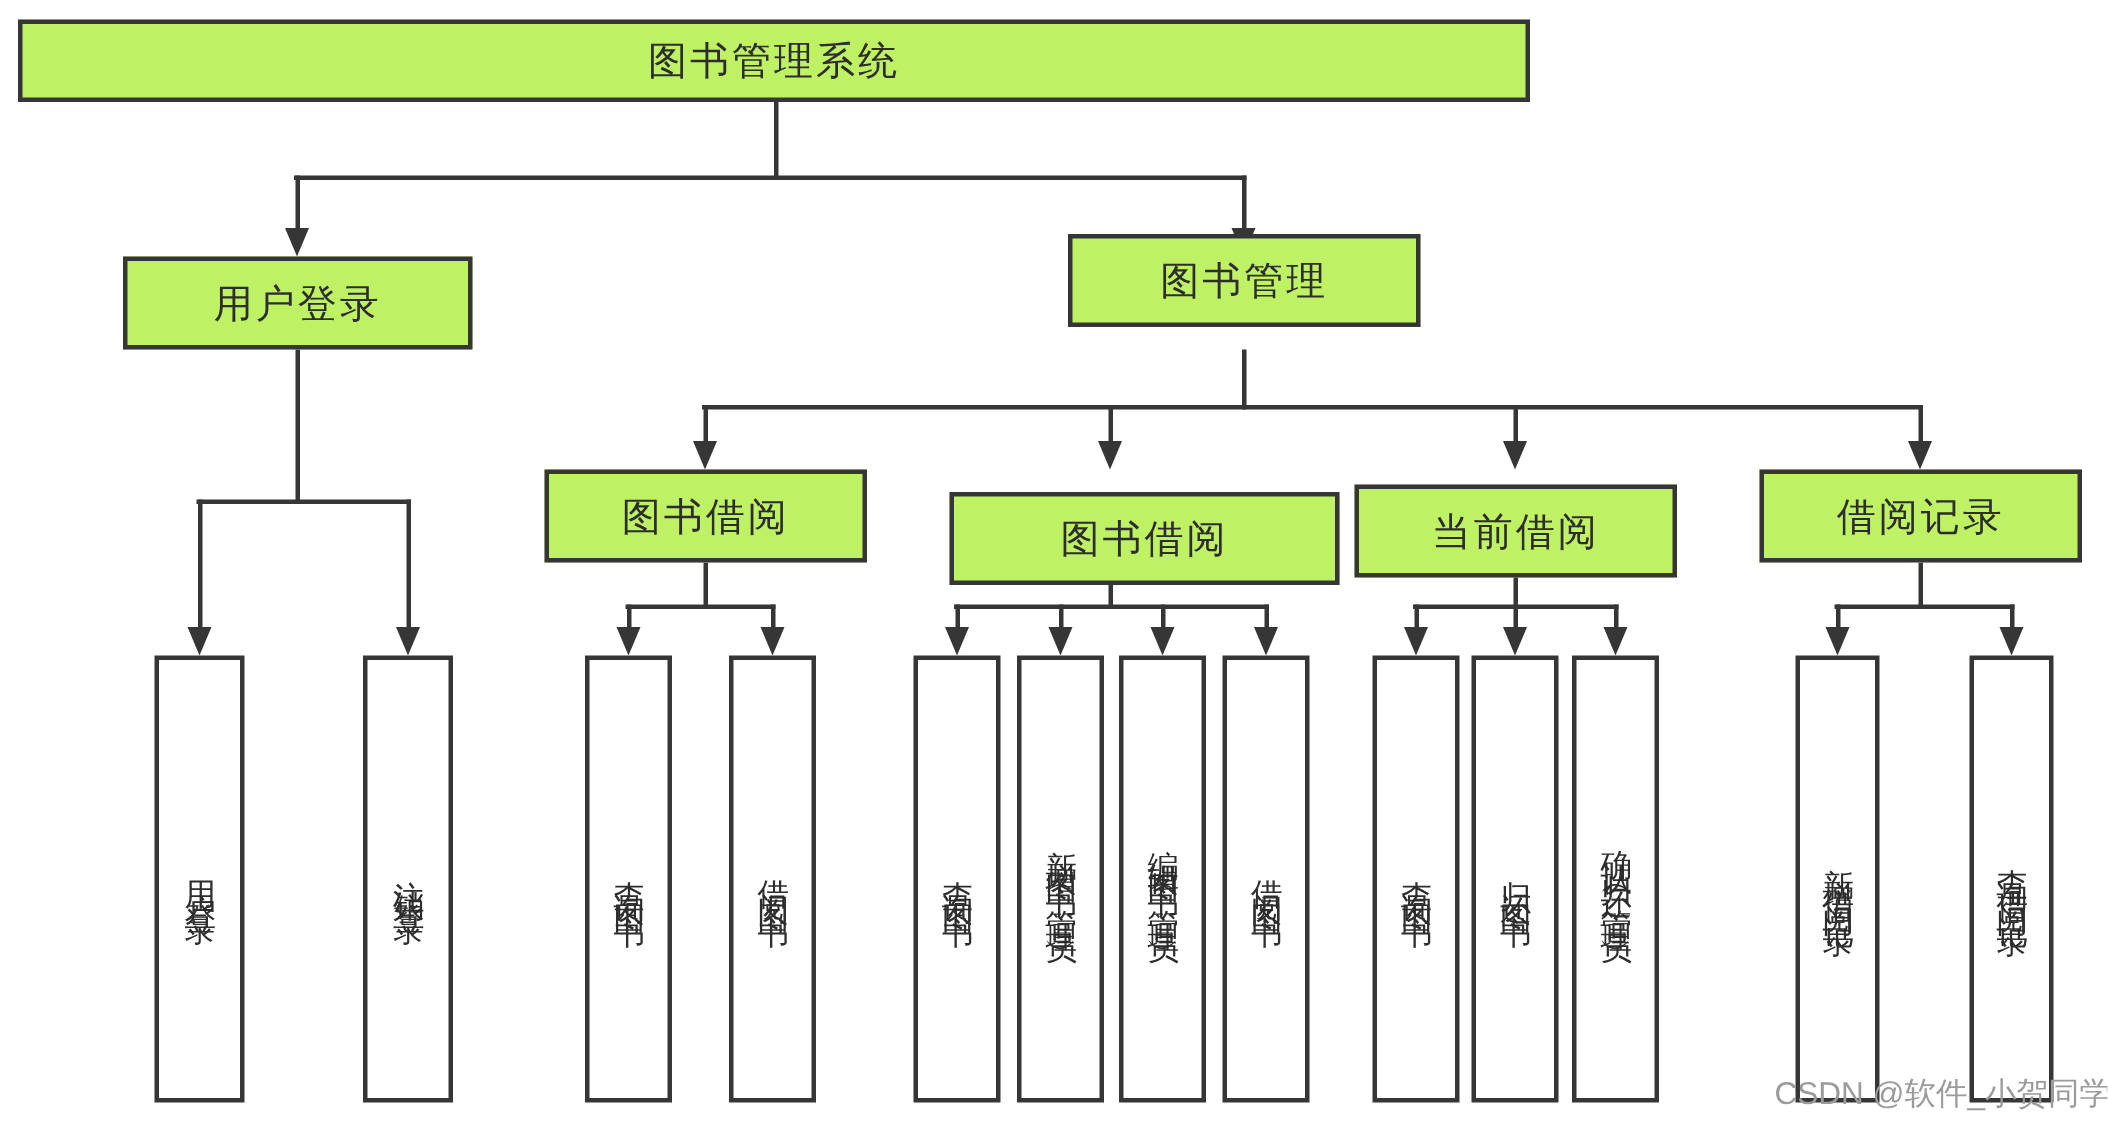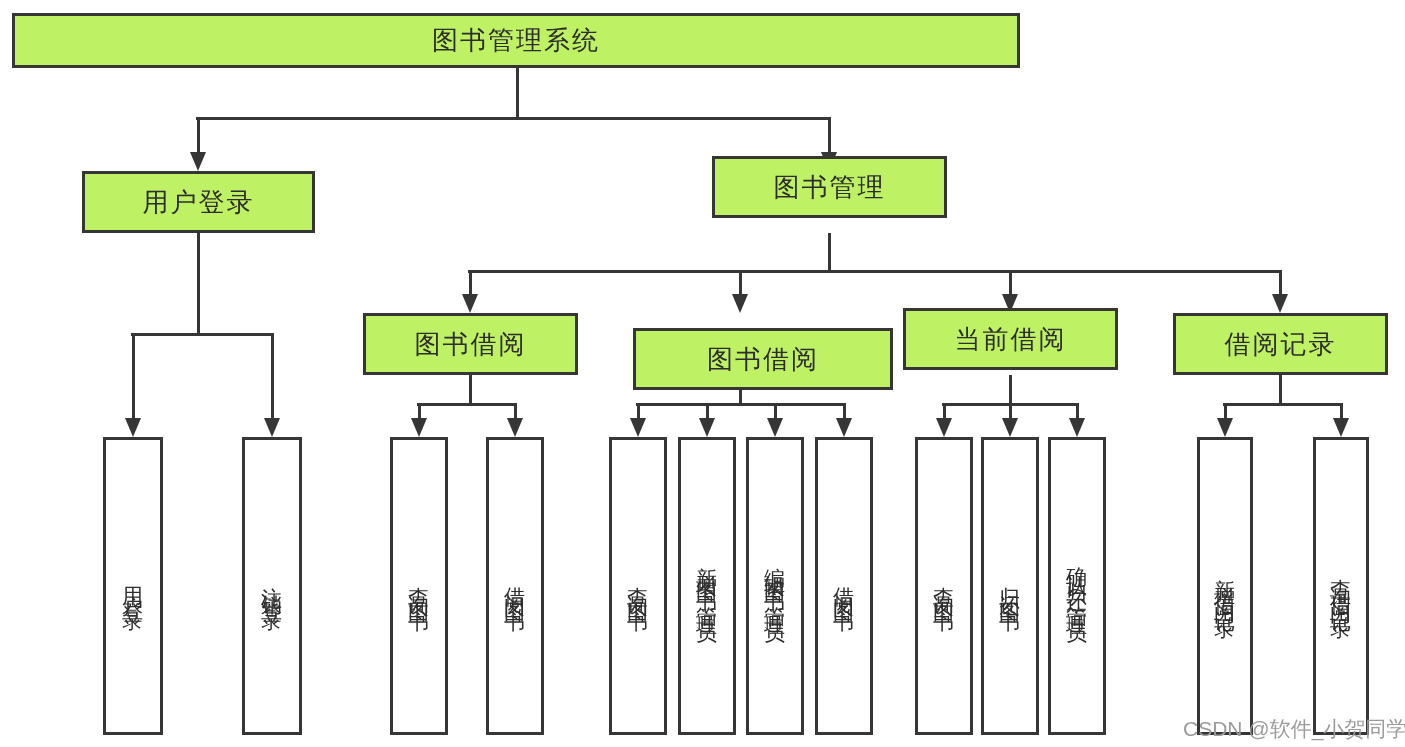--- a/index.html
+++ b/index.html
@@ -126,21 +126,21 @@
   <div class="arrow" style="left:1217px; top:418px;"></div>
   <div class="arrow" style="left:1333px; top:418px;"></div>
 
   <div class="box" style="left:12px; top:13px; width:1008px; height:55px;">图书管理系统</div>
 
   <div class="box" style="left:82px; top:171px; width:233px; height:62px;">用户登录</div>
   <div class="box" style="left:712px; top:156px; width:235px; height:62px;">图书管理</div>
 
   <div class="box" style="left:363px; top:313px; width:215px; height:62px;">图书借阅</div>
   <div class="box" style="left:633px; top:328px; width:260px; height:62px;">图书借阅</div>
-  <div class="box" style="left:903px; top:308px; width:215px; height:62px;">当前借阅</div>
+  <div class="box" style="left:903px; top:323px; width:215px; height:62px;">当前借阅</div>
   <div class="box" style="left:1173px; top:313px; width:215px; height:62px;">借阅记录</div>
 
   <div class="vbox" style="left:103px; top:437px; width:60px; height:298px;">
     <span class="vtext">用户登录</span>
   </div>
   <div class="vbox" style="left:242px; top:437px; width:60px; height:298px;">
     <span class="vtext">注销登录</span>
   </div>
 
   <div class="vbox" style="left:390px; top:437px; width:58px; height:298px;">

